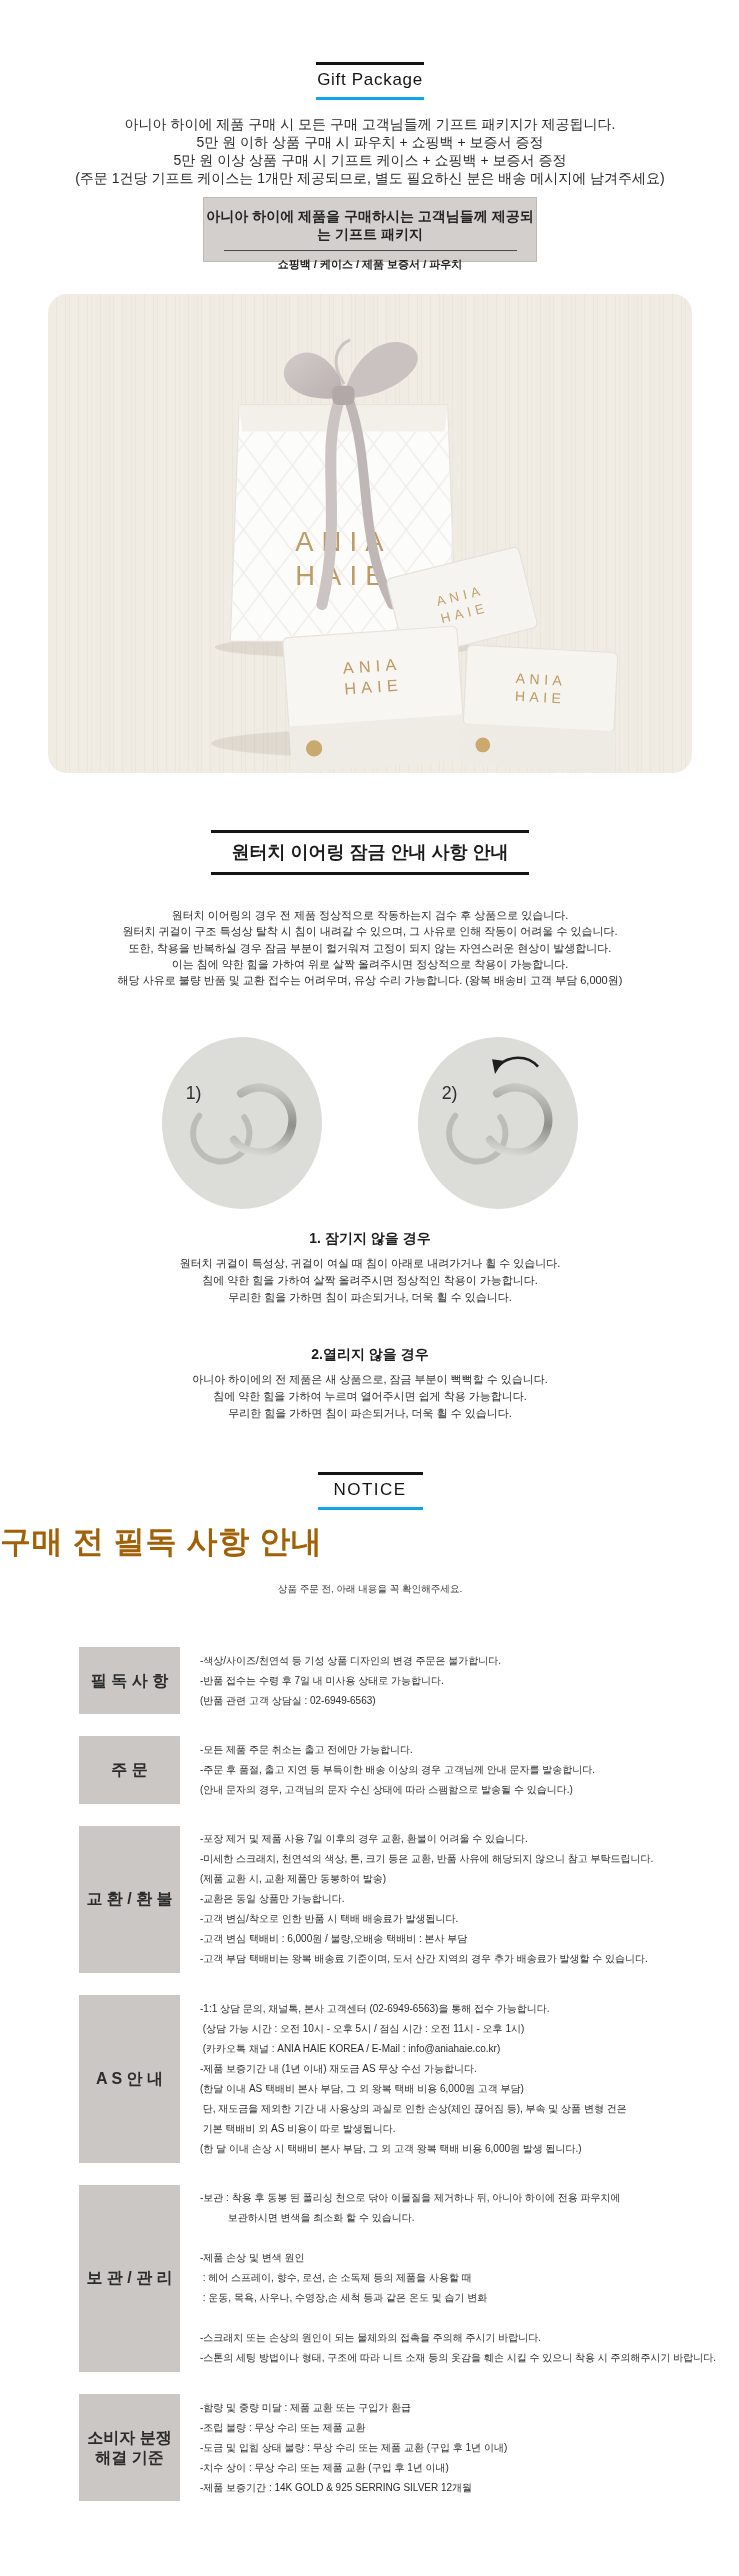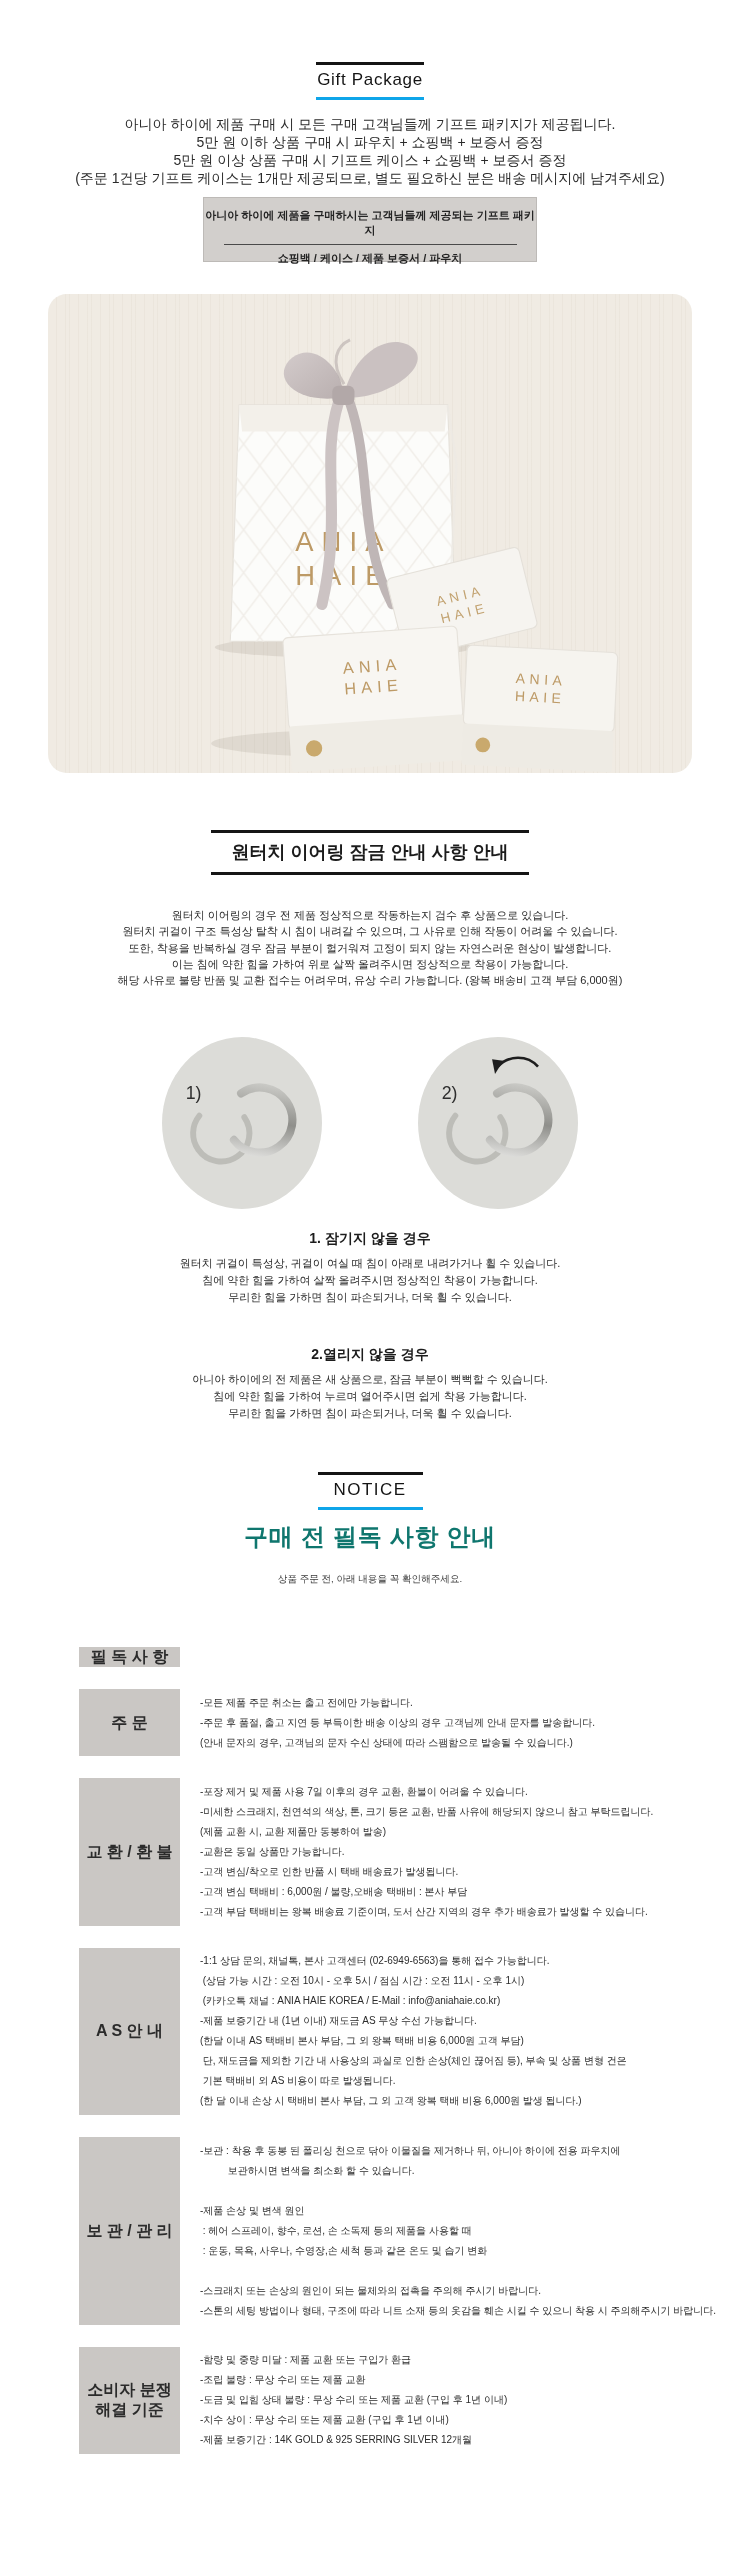--- a/index.html
+++ b/index.html
@@ -15,37 +15,37 @@
 
   
   .cpar{text-align:center;}
   .cpar.gift-lines{font-size:14px;line-height:18px;color:#2a2a2a;}
   .cpar.ot-lines{font-size:11px;line-height:16.3px;color:#2a2a2a;}
   .cpar.case-lines{font-size:11px;line-height:17px;color:#2a2a2a;}
 
   
   .graybox{margin:0 auto;width:334px;height:65px;background:#d2cfcc;border:0.7px solid #bdbab7;
            box-sizing:border-box;text-align:center;}
-  .graybox .l1{font-size:11px;font-weight:700;color:#232323;padding-top:9.6px;}
+  .graybox .l1{font-size:14px;font-weight:700;color:#232323;padding-top:9.6px;}
   .graybox .divider{width:293px;height:0.7px;background:#4a4a4a;margin:6.7px auto 6px;}
   .graybox .l2{font-size:11px;font-weight:600;color:#232323;}
 
   
   .photo{position:absolute;left:48px;top:294px;width:644px;height:479px;border-radius:19px;
          background:#f0ebe3;
          background-image:repeating-linear-gradient(90deg,rgba(255,255,255,0) 0 3.7px,rgba(205,194,178,0.14) 3.7px 4.4px);
          overflow:hidden;}
 
   
   .ruletitle{margin:0 auto;width:318px;border-top:3.7px solid #151515;border-bottom:3.7px solid #151515;
              text-align:center;padding:6.7px 0 8.1px;font-size:18px;font-weight:700;color:#1b1b1b;}
 
   .casehead{text-align:center;font-size:14px;font-weight:700;color:#1c1c1c;margin-bottom:6.7px;}
 
-  .bigtitle{text-align:center;font-size:24px;font-weight:700;color:#0f766e;letter-spacing:0.7px;}
+  .bigtitle{text-align:left;font-size:31px;font-weight:700;color:#a16207;letter-spacing:0.7px;}
   .subtitle{text-align:center;font-size:9.6px;color:#3a3a3a;margin-top:20px;}
 
   
   .ntable{position:absolute;left:79px;top:1647px;width:633px;}
   .trow{display:flex;margin-bottom:22px;}
   .tlabel{width:101px;background:#cac7c4;display:flex;flex-direction:column;
           align-items:center;justify-content:center;font-size:16px;font-weight:700;color:#2b2b2b;
           text-align:center;line-height:20px;flex:none;}
   .tcontent{margin-left:20px;flex:1;padding:3.7px 0;font-size:10px;color:#2b2b2b;}
   .tline{height:20px;line-height:20px;white-space:pre;}
@@ -209,20 +209,26 @@
     <div class="subtitle">상품 주문 전, 아래 내용을 꼭 확인해주세요.</div>
   </div>
 
   <div class="ntable">
 
     <div class="trow">
       <div class="tlabel">
         <div>필 독 사 항</div>
         <div></div>
       </div>
+      <div class="tcontent">
+
+      <div class="tline">-색상/사이즈/천연석 등 기성 상품 디자인의 변경 주문은 불가합니다.</div>
+          <div class="tline">-반품 접수는 수령 후 7일 내 미사용 상태로 가능합니다.</div>
+          <div class="tline">(반품 관련 고객 상담실 : 02-6949-6563)</div>
+        </div>
     </div>
 
     <div class="trow">
       <div class="tlabel">
         <div>주 문</div>
         <div></div>
       </div>
       <div class="tcontent">
 
       <div class="tline">-모든 제품 주문 취소는 출고 전에만 가능합니다.</div>

